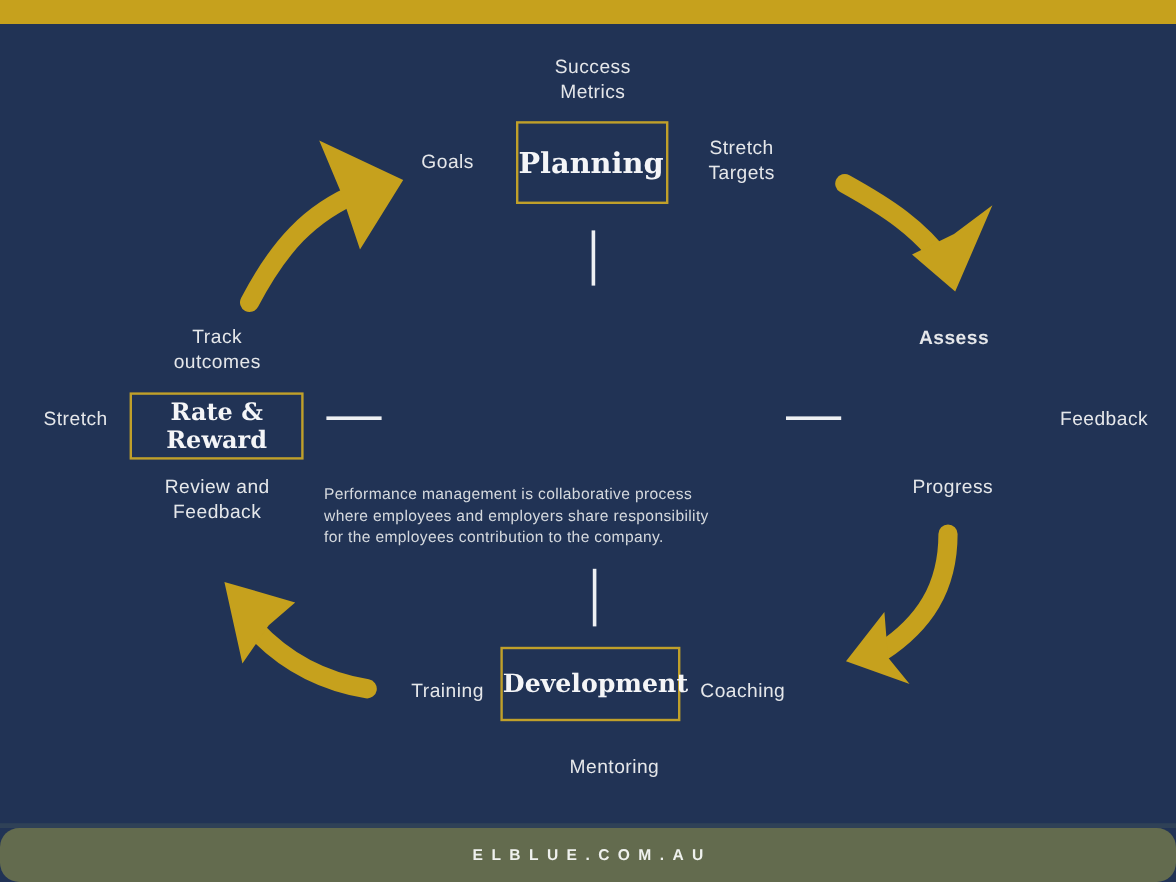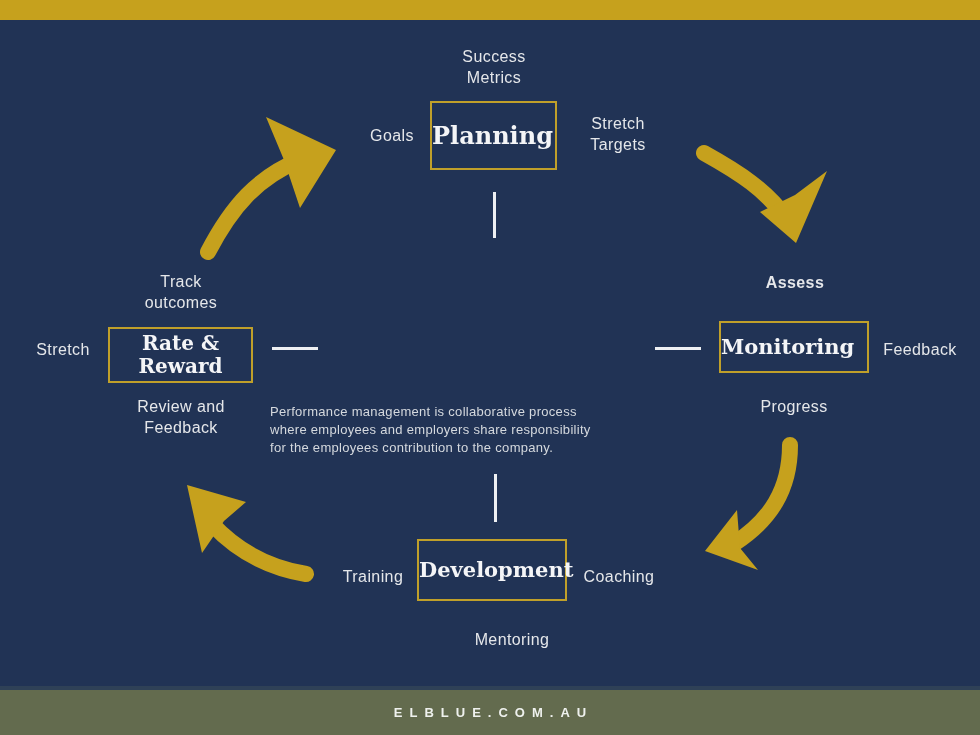--- a/index.html
+++ b/index.html
@@ -9,21 +9,21 @@
   }
   html,body{margin:0;padding:0;}
   .canvas{
     position:relative; width:980px; height:735px; overflow:hidden;
     background:var(--navy);
     font-family:"Liberation Sans", sans-serif;
   }
   .bar-top{position:absolute;left:0;top:0;width:100%;height:20px;background:var(--gold);}
   .bar-bottom-divider{position:absolute;left:0;top:686px;width:100%;height:4px;background:var(--divider);}
   .bar-bottom{position:absolute;left:0;top:690px;width:100%;height:45px;background:var(--olive);
-    display:flex;align-items:center;justify-content:center;}
+    display:flex;align-items:center;justify-content:center;border-radius:16px;}
   .footer-text{color:var(--footer-text);font-size:13px;font-weight:bold;letter-spacing:7px;padding-left:7px;}
 
   .arrows{position:absolute;left:0;top:0;pointer-events:none;}
   .arrow-stroke{fill:none;stroke:var(--gold);stroke-width:16;stroke-linecap:round;}
   .arrow-head{fill:var(--gold);}
 
   .connector{position:absolute;background:var(--connector);}
   .conn-top{left:493px;top:192px;width:3px;height:46px;}
   .conn-bottom{left:494px;top:474px;width:3px;height:48px;}
   .conn-left{left:272px;top:347px;width:46px;height:3px;}
@@ -39,21 +39,21 @@
     display:flex;align-items:center;text-align:center;
     color:var(--box-text);font-family:"DejaVu Serif", serif;font-weight:bold;line-height:1.15;}
   .box-planning{left:430px;top:101px;width:127px;height:69px;font-size:24px;}
   .box-monitoring{left:719px;top:321px;width:150px;height:52px;font-size:21px;}
   .box-rate-reward{left:108px;top:327px;width:145px;height:56px;font-size:20px;padding:0 16px;}
   .box-development{left:417px;top:539px;width:150px;height:62px;font-size:21px;}
 
   .sat{position:absolute;color:var(--text-light);font-size:16px;line-height:21px;
     text-align:center;letter-spacing:0.4px;}
   .sat-success{left:444px;top:46px;width:100px;text-align:center;}
-  .sat-goals{left:352px;top:125px;width:80px;text-align:center;}
+  .sat-goals{left:333px;top:125px;width:80px;text-align:center;}
   .sat-stretch{left:568px;top:113px;width:100px;}
   .sat-assess{left:755px;top:272px;width:80px;font-weight:bold;}
   .sat-feedback{left:878px;top:339px;width:84px;}
   .sat-progress{left:754px;top:396px;width:80px;}
   .sat-track{left:131px;top:271px;width:100px;}
   .sat-reward{left:23px;top:339px;width:80px;}
   .sat-review{left:121px;top:396px;width:120px;}
   .sat-training{left:333px;top:566px;width:80px;}
   .sat-coaching{left:577px;top:566px;width:84px;}
   .sat-mentoring{left:450px;top:629px;width:90px;margin-left:17px;}
@@ -92,23 +92,20 @@
 
   <div class="desc-block">
     <div>Performance management is collaborative process</div>
     <div>where employees and employers share responsibility</div>
     <div>for the employees contribution to the company.</div>
   </div>
 
   <div class="node-box box-planning">
     <span>Planning</span>
   </div>
-  <div class="node-box box-monitoring">
-    <span>Monitoring</span>
-  </div>
   <div class="node-box box-rate-reward">
     <span>Rate &amp; Reward</span>
   </div>
   <div class="node-box box-development">
     <span>Development</span>
   </div>
 
   <div class="sat sat-success">Success Metrics</div>
   <div class="sat sat-goals">Goals</div>
   <div class="sat sat-stretch">Stretch Targets</div>

